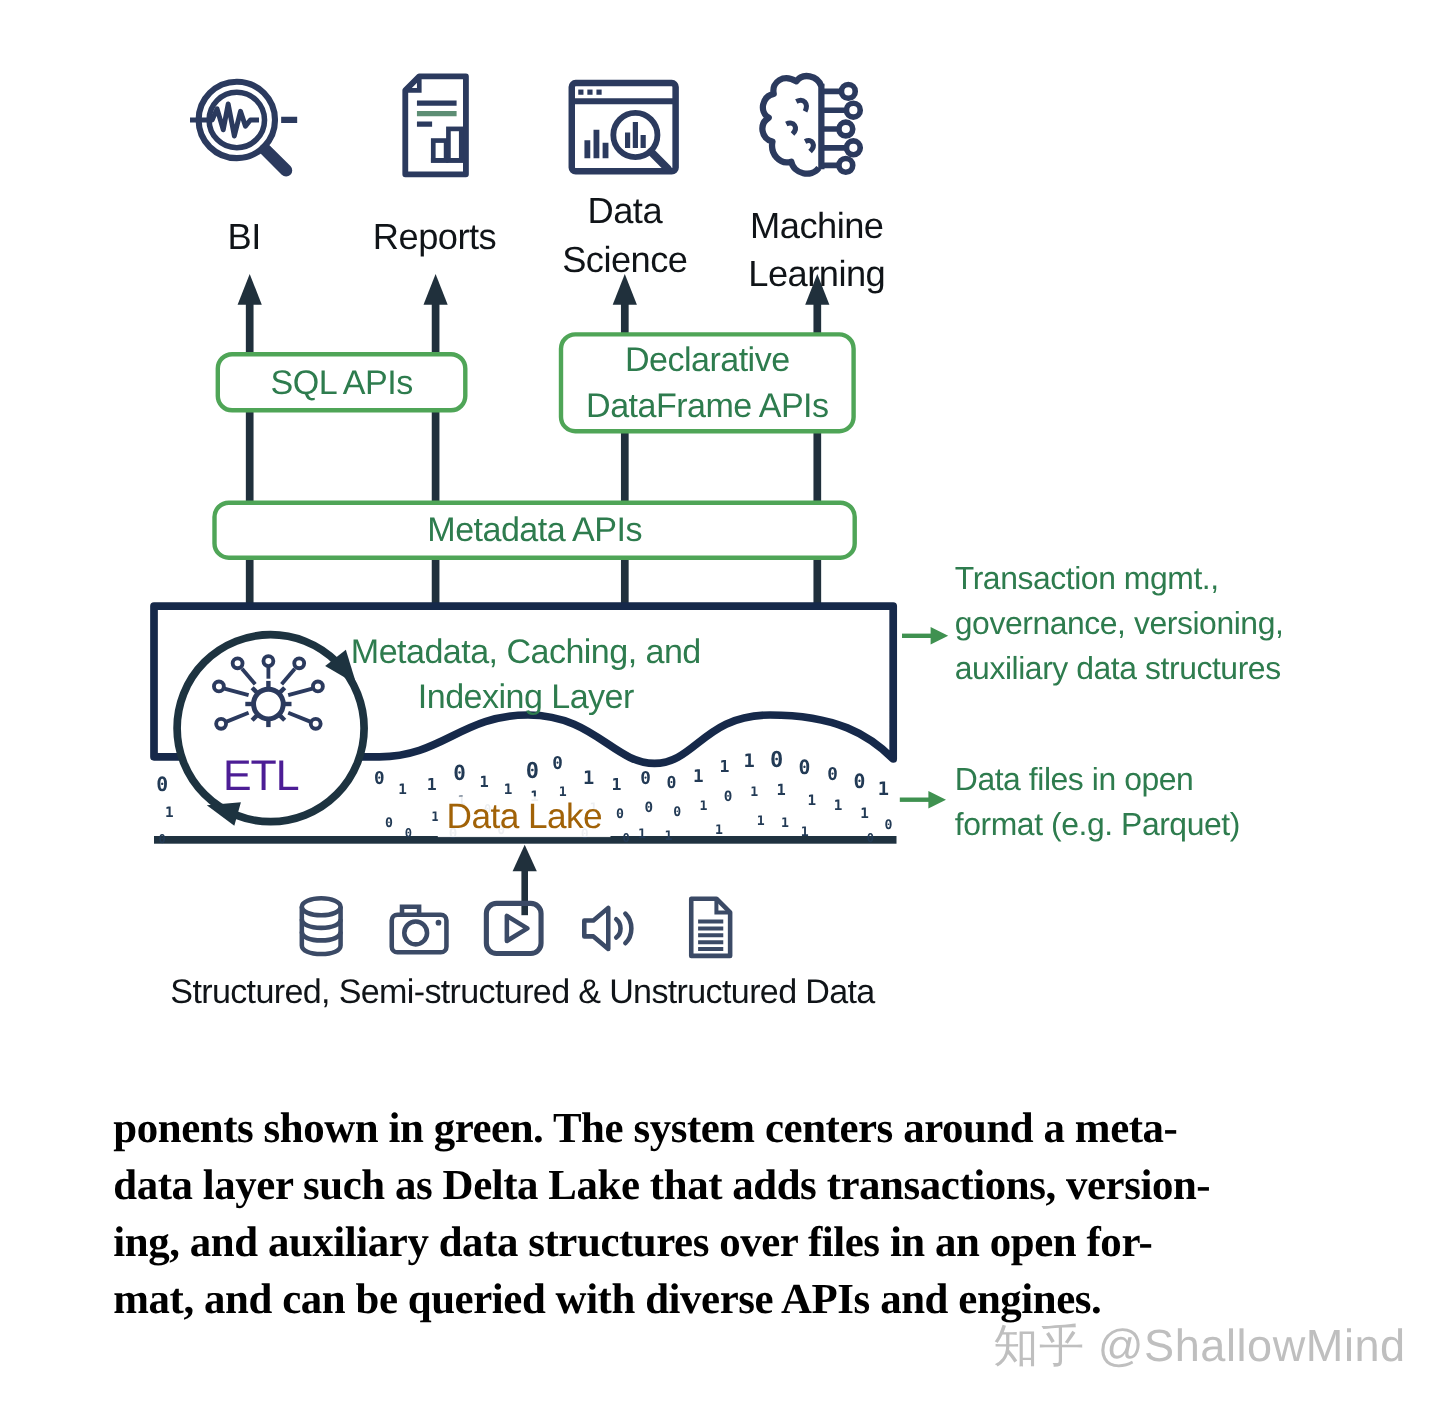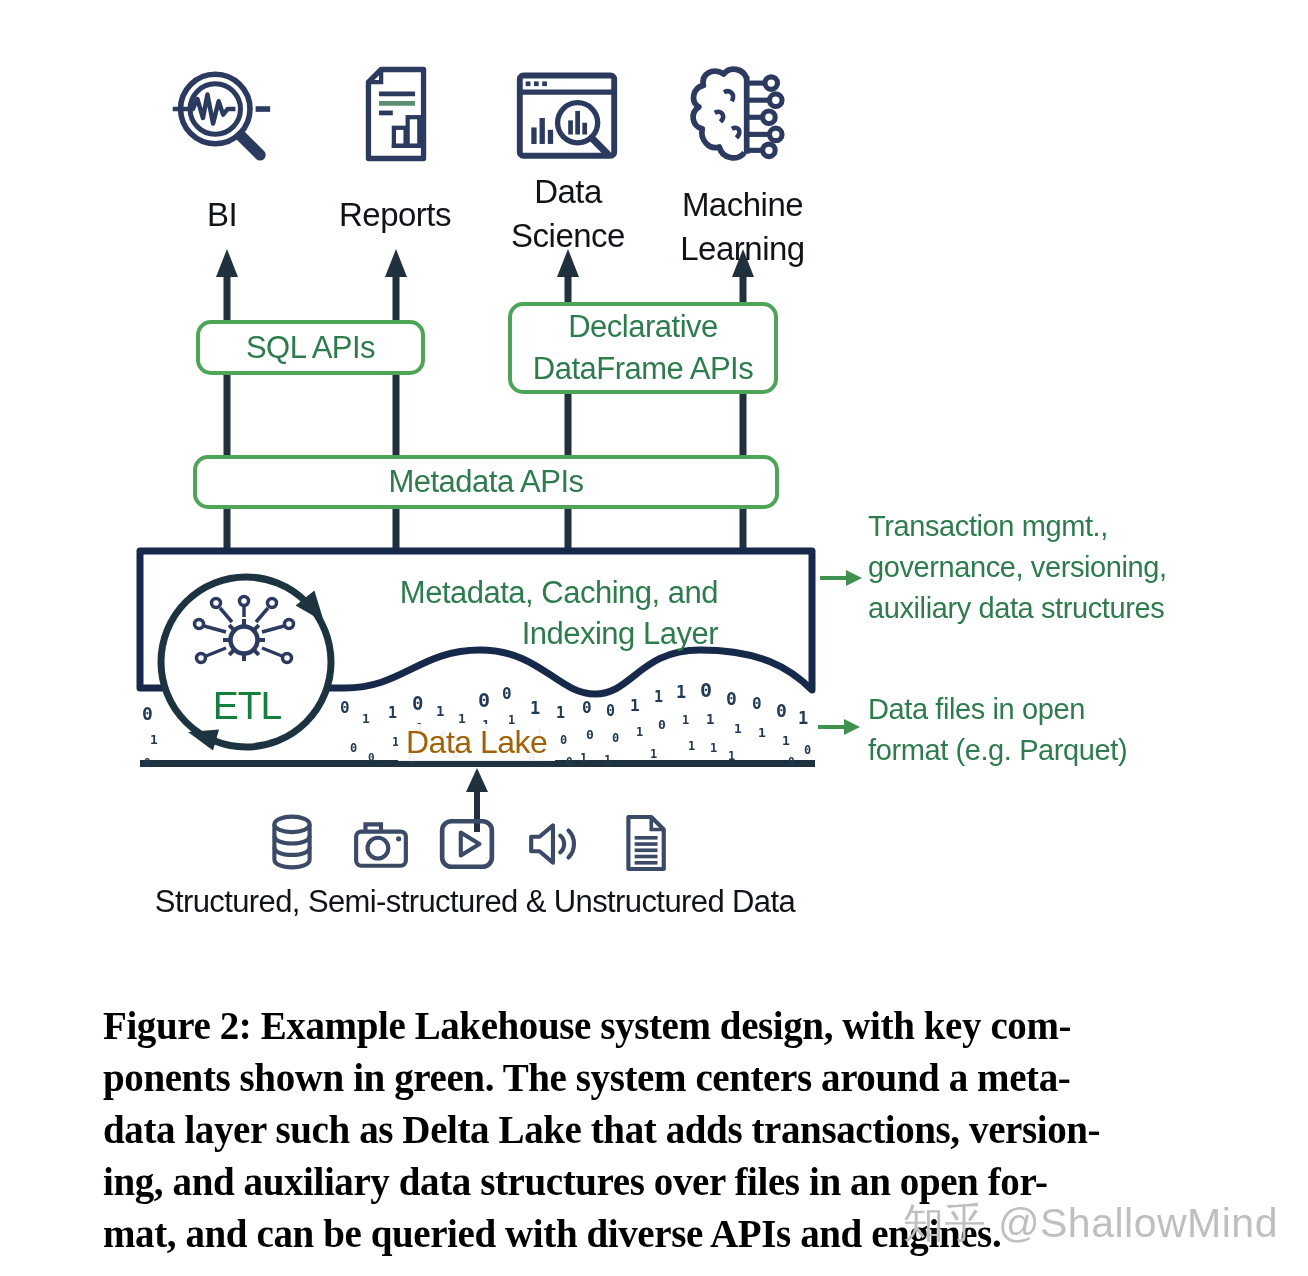--- a/index.html
+++ b/index.html
@@ -15,24 +15,24 @@
           font-weight:bold;color:#223a55;line-height:1;}
   
   .gbox{position:absolute;background:#ffffff;border:4px solid #4fa557;border-radius:15px;
         display:flex;flex-direction:column;align-items:center;justify-content:center;
         color:#2e7c4e;z-index:3;letter-spacing:-0.5px;}
   .gbox .ln{font-size:31px;line-height:42px;white-space:nowrap;}
   
   .dlabel{position:absolute;color:#101418;letter-spacing:-0.5px;z-index:3;text-align:center;}
   .green-note{position:absolute;color:#2e7c4e;font-size:29px;line-height:41px;
               letter-spacing:-0.4px;z-index:3;white-space:nowrap;}
-  .layer-label{position:absolute;left:238px;top:572px;width:480px;text-align:right;
+  .layer-label{position:absolute;left:238px;top:572px;width:480px;text-align:center;
                color:#2e7c4e;font-size:31px;line-height:41px;letter-spacing:-0.5px;z-index:3;}
-  .etl-label{position:absolute;left:203px;top:684px;width:88px;text-align:center;
-             color:#15803d;font-size:39px;z-index:3;letter-spacing:-1px;}
+  .etl-label{position:absolute;left:193px;top:684px;width:88px;text-align:center;
+             color:#4c1d95;font-size:39px;z-index:3;letter-spacing:-1px;}
   .datalake-label{position:absolute;left:398px;top:724px;color:#a16207;font-size:32px;
                   letter-spacing:-0.5px;background:rgba(255,255,255,0.92);padding:0 8px;z-index:3;}
   .sources-label{position:absolute;left:95px;top:884px;width:760px;text-align:center;
                  color:#101418;font-size:31px;letter-spacing:-0.6px;z-index:3;white-space:nowrap;}
   
   .caption{position:absolute;left:103px;top:1000px;width:1145px;z-index:4;
            font-family:"Liberation Serif","DejaVu Serif",serif;font-weight:bold;
            color:#000000;font-size:39px;letter-spacing:-0.4px;}
   .caption .cap-line{display:block;white-space:nowrap;line-height:52px;}
   
@@ -308,21 +308,20 @@
       <line x1="16" y1="30" x2="38" y2="30"></line>
       <line x1="16" y1="36" x2="38" y2="36"></line>
       <line x1="16" y1="42" x2="38" y2="42"></line>
       <line x1="16" y1="48" x2="38" y2="48"></line>
     </g>
   </svg>
 
   <div class="sources-label">Structured, Semi-structured &amp; Unstructured Data</div>
 
   <div class="caption">
-    <span class="cap-line">Figure 2: Example Lakehouse system design, with key com-</span>
     <span class="cap-line">ponents shown in green. The system centers around a meta-</span>
     <span class="cap-line">data layer such as Delta Lake that adds transactions, version-</span>
     <span class="cap-line">ing, and auxiliary data structures over files in an open for-</span>
     <span class="cap-line">mat, and can be queried with diverse APIs and engines.</span>
   </div>
 
   <div class="watermark">知乎 @ShallowMind</div>
 
 </div>
 

